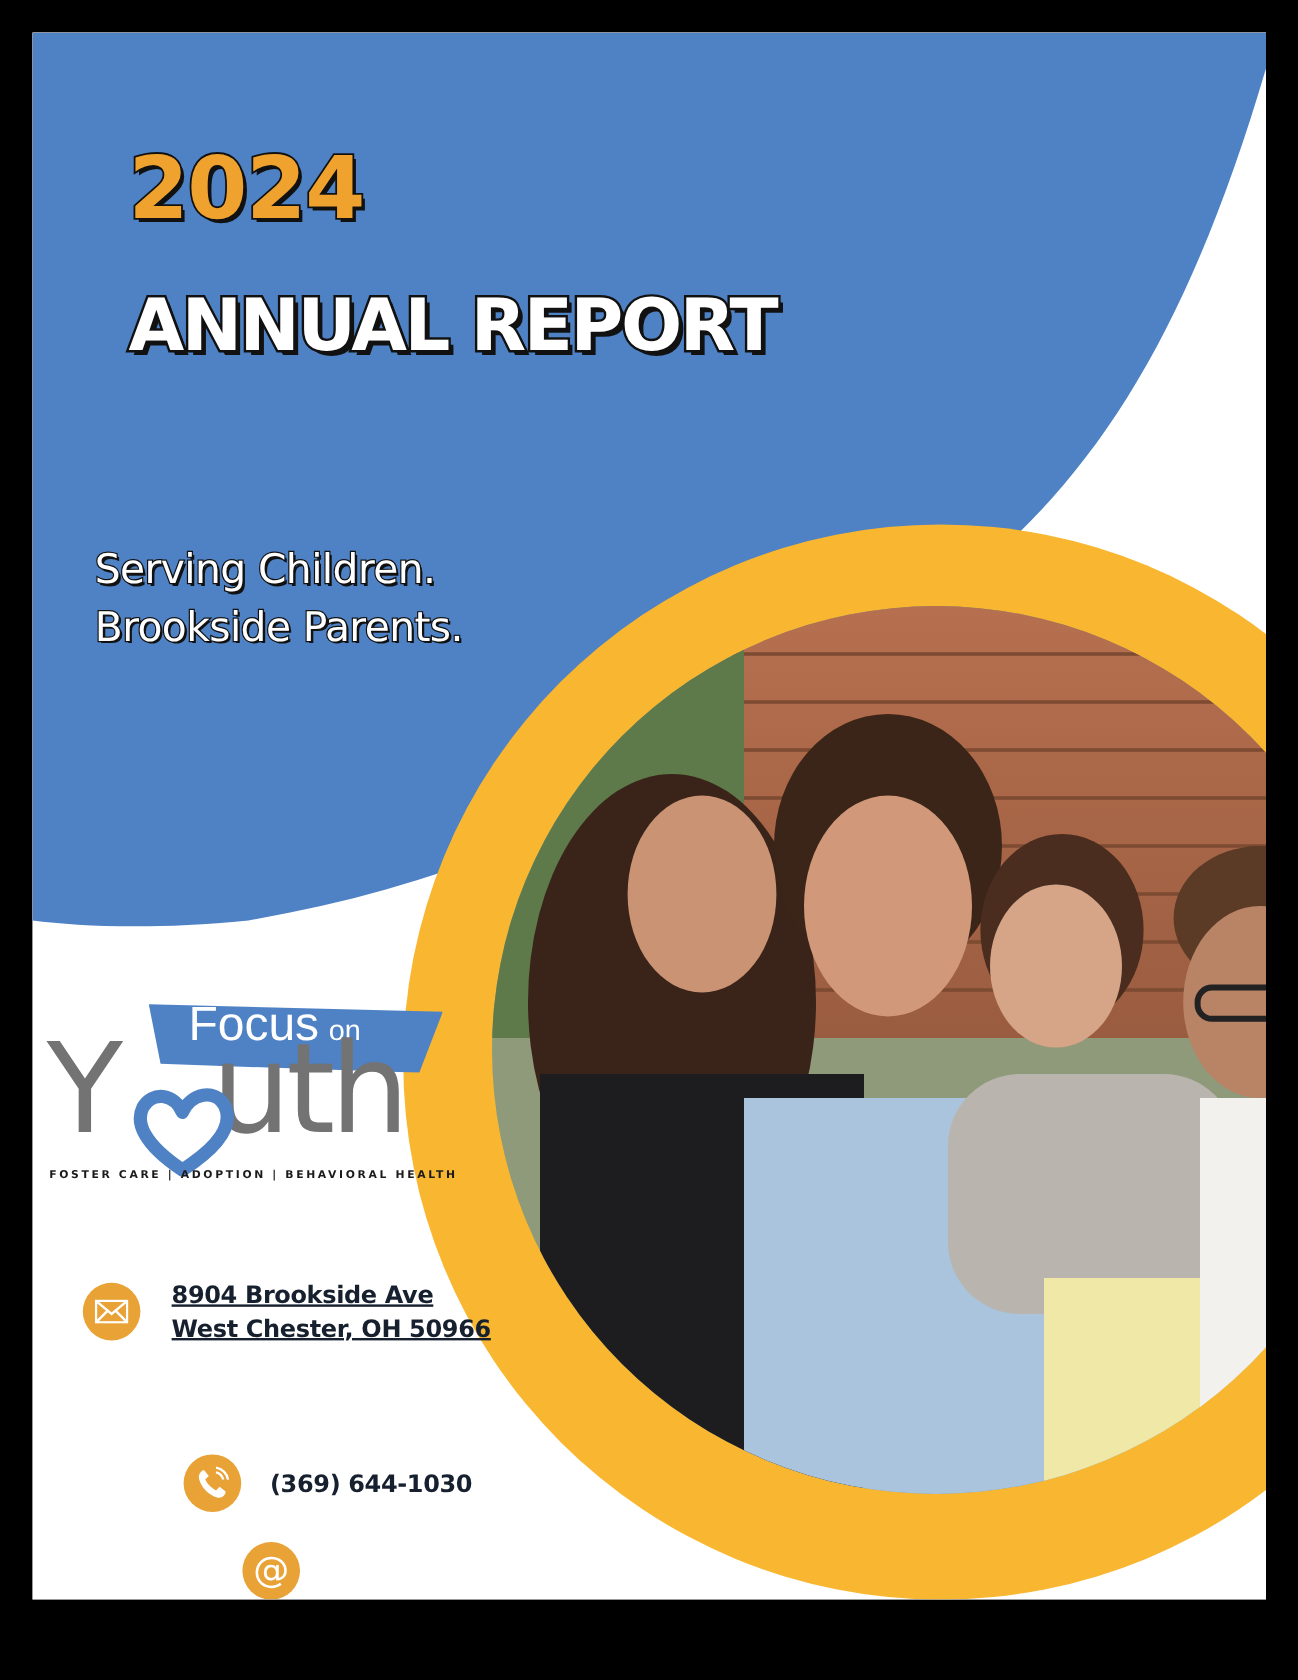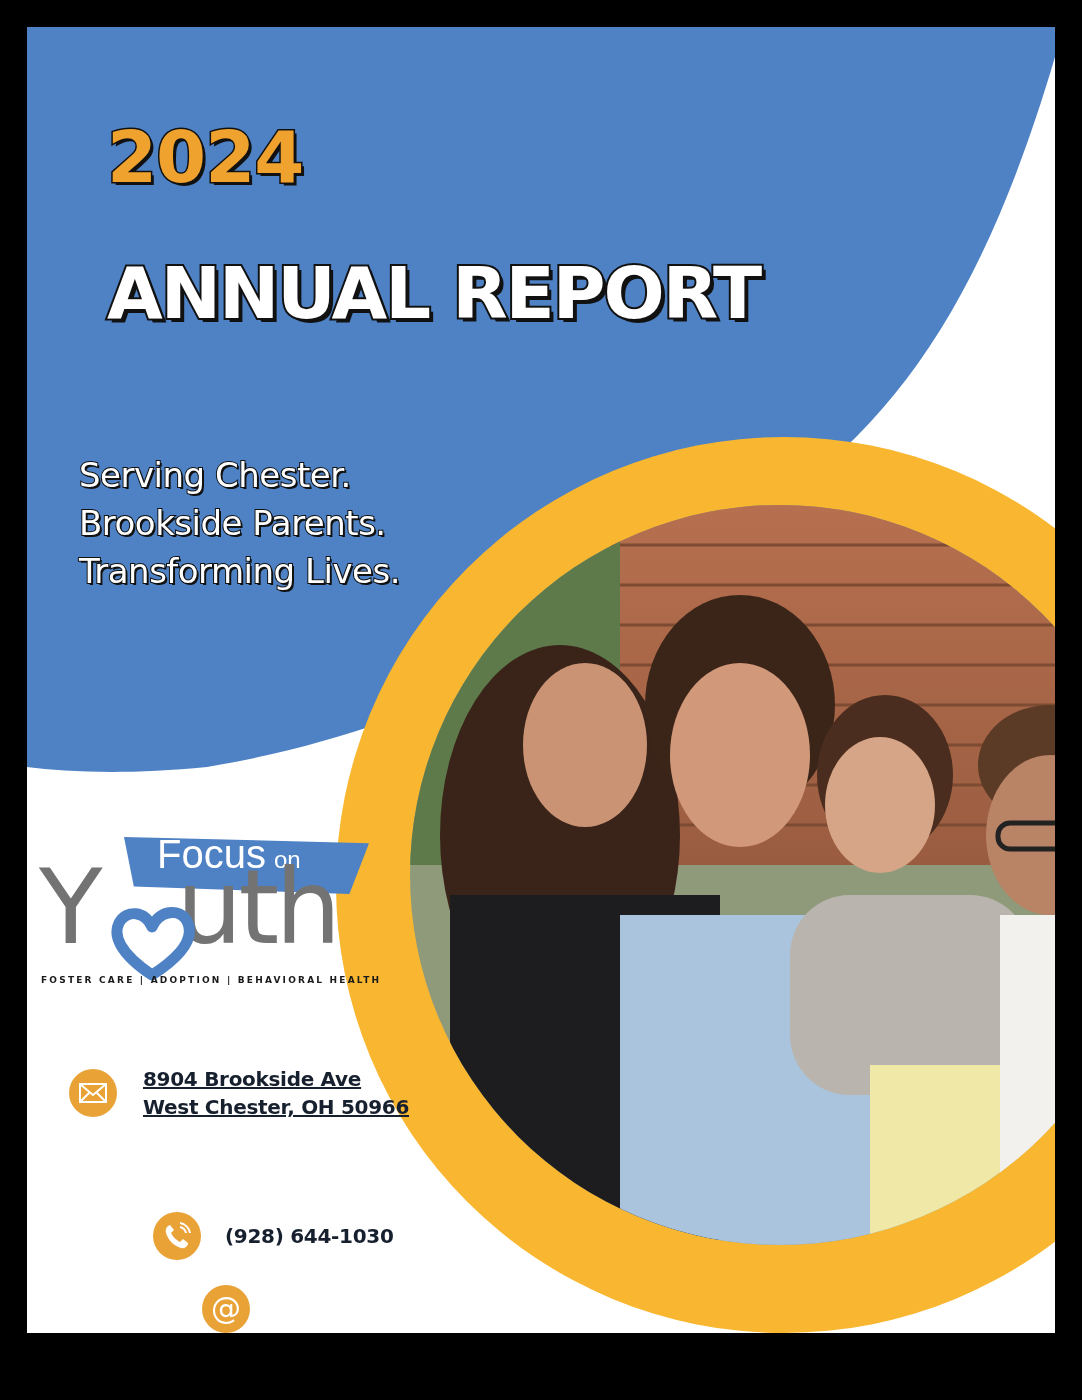--- a/index.html
+++ b/index.html
@@ -1,21 +1,21 @@
 <!DOCTYPE html>
 <html><head>
   <meta charset="utf-8">
   <style>
     html, body { margin: 0; padding: 0; }
     body { width: 1082px; height: 1400px; background: #000; position: relative; overflow: hidden; font-family: "DejaVu Sans", sans-serif; }
     .page { position: absolute; left: 27px; top: 27px; width: 1028px; height: 1306px; background: #ffffff; overflow: hidden; }
     .bg-svg { position: absolute; left: 0; top: 0; }
     .year { position: absolute; left: 80px; top: 88px; font-family: "DejaVu Sans", sans-serif; font-weight: bold; font-size: 72px; color: #F0A22E; letter-spacing: -1px;
       -webkit-text-stroke: 3px #111; paint-order: stroke fill; text-shadow: 3px 3px 0 #111; }
-    .title { position: absolute; left: 80px; top: 224px; font-family: "DejaVu Sans", sans-serif; font-weight: bold; font-size: 72px; color: #ffffff; letter-spacing: -2px; white-space: nowrap;
+    .title { position: absolute; left: 80px; top: 210px; font-family: "DejaVu Sans", sans-serif; font-weight: bold; font-size: 60px; color: #ffffff; letter-spacing: -2px; white-space: nowrap;
       -webkit-text-stroke: 4px #111; paint-order: stroke fill; text-shadow: 4px 4px 0 #111; }
     .tagline { position: absolute; left: 52px; top: 424px; font-family: "DejaVu Sans", sans-serif; font-size: 34px; line-height: 48px; color: #fff;
       -webkit-text-stroke: 2px #111; paint-order: stroke fill; text-shadow: 2px 2px 0 #111; letter-spacing: -0.5px; }
     .tagline div { white-space: nowrap; }
     .photo { position: absolute; left: 383px; top: 478px; width: 740px; height: 740px; border-radius: 50%; overflow: hidden; }
     .logo { position: absolute; left: 12px; top: 800px; width: 345px; height: 170px; }
     .logo-banner { position: absolute; left: 85px; top: 5px; width: 245px; height: 62px; background: #4F82C4; clip-path: polygon(0 8%, 100% 18%, 92% 100%, 4% 88%); }
     .logo-focus { position: absolute; left: 118px; top: 5px; font-family: Liberation Sans, sans-serif; font-size: 40px; color: #fff; white-space: nowrap; }
     .logo-on { font-size: 24px; margin-left: 8px; }
     .logo-youth { position: absolute; left: 0; top: 28px; font-family: "DejaVu Sans", sans-serif; font-size: 104px; color: #737373; letter-spacing: -4px; white-space: nowrap; line-height: 1; }
@@ -32,23 +32,22 @@
 
   <svg class="bg-svg" width="1028" height="1346" viewBox="0 0 1028 1346">
     <path d="M0,0 L1028,0 L1028,30 C960,260 880,380 760,470 C620,580 420,700 180,740 C100,748 40,745 0,740 Z" fill="#4F82C4"></path>
     <circle cx="757" cy="858" r="448" fill="#F9B731"></circle>
   </svg>
 
   <div class="year">2024</div>
   <div class="title">ANNUAL REPORT</div>
 
   <div class="tagline">
-    <div>Serving Chester.</div>
+    <div>Serving Children.</div>
     <div>Brookside Parents.</div>
-    <div>Transforming Lives.</div>
   </div>
 
   <div class="photo">
     <svg width="740" height="740" viewBox="0 0 740 740">
       <defs>
         <linearGradient id="fence" x1="0" y1="0" x2="0" y2="1">
           <stop offset="0" stop-color="#b6704f"></stop>
           <stop offset="1" stop-color="#9a5c40"></stop>
         </linearGradient>
       </defs>
@@ -117,21 +116,21 @@
 
 
   <div class="contact" style="left:126px; top:1185px;">
     <div class="cicon">
       <svg width="30" height="30" viewBox="0 0 30 30">
           <path d="M8,4 C5,5 3,8 4,12 C6,19 12,25 19,27 C23,28 26,25 26,22 L21,18 L18,21 C14,19 11,16 9,12 L12,9 Z" fill="#fff"></path>
           <path d="M18,6 A8,8 0 0 1 24,12" fill="none" stroke="#fff" stroke-width="2"></path>
           <path d="M18,2 A12,12 0 0 1 28,12" fill="none" stroke="#fff" stroke-width="2"></path>
         </svg>
     </div>
-    <div class="ctext" style="margin-left:24px;">(928) 644-1030</div>
+    <div class="ctext" style="margin-left:24px;">(369) 644-1030</div>
   </div>
 
   <div class="contact" style="left:175px; top:1258px;">
     <div class="cicon">
       <span style="color:#fff; font-size:30px; font-family:'DejaVu Sans',sans-serif; line-height:1;">@</span>
     </div>
   </div>
 </div>
 
 </body></html>

